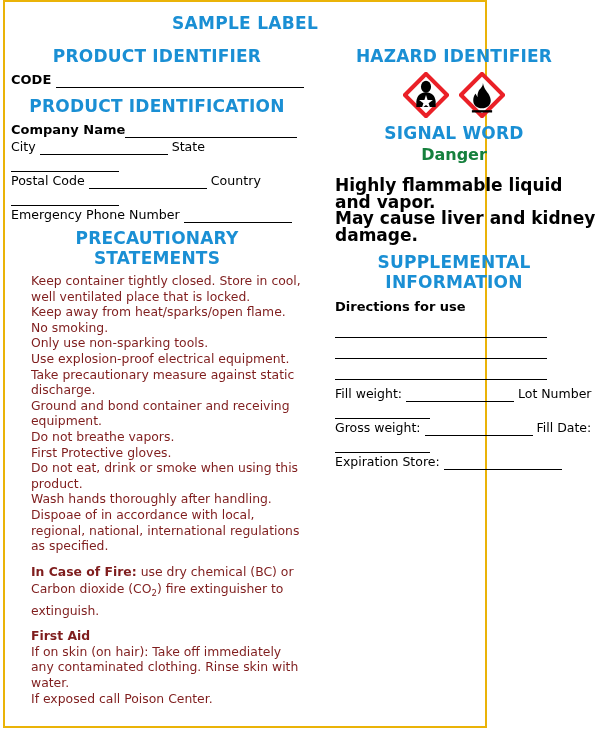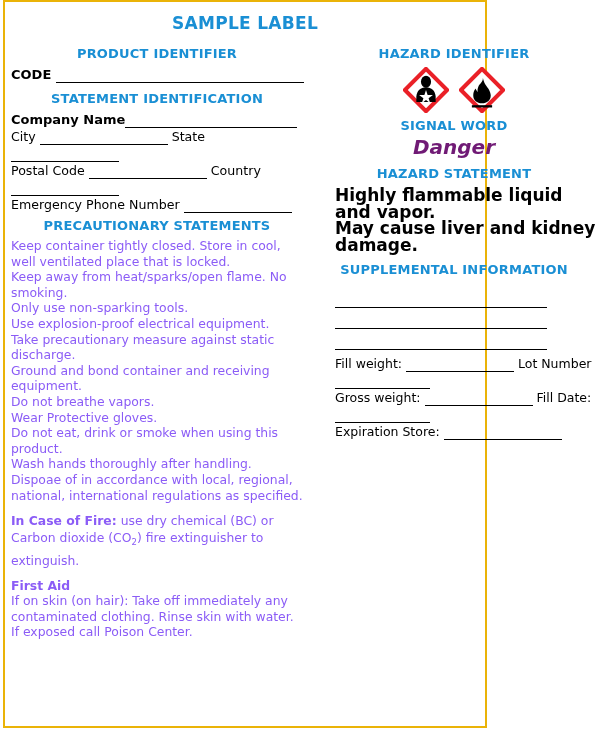--- a/index.html
+++ b/index.html
@@ -13,21 +13,21 @@
     position:absolute;
     left:3px;top:0;
     width:484px;height:728px;
     border:2px solid #eab308;
     background:#ffffff;
     box-sizing:border-box;
   }
   .sec-head{
     color:#1a8fd4;
     font-weight:bold;
-    font-size:13px;
+    font-size:17px;
     letter-spacing:.2px;
     text-align:center;
   }
   #sheet-title{
     color:#1a8fd4;
     font-weight:bold;
     font-size:17px;
     text-align:center;
     margin-top:11px;
     letter-spacing:.3px;
@@ -53,42 +53,42 @@
   .rule.w250{width:248px;}
   .rule.w175{width:172px;}
   .rule.w130{width:128px;}
   .rule.w120{width:118px;}
   .rule.w110{width:108px;}
   .rule.w95{width:95px;}
 
   .body-text{
     font-size:12.4px;
     line-height:15.6px;
-    color:#8b5cf6;
+    color:#7f1d1d;
+    margin-left:20px;
   }
   .body-text p{margin:0;}
   .bold{font-weight:bold;}
   .gap{height:9px;}
 
   
   #pictogram-row{
     display:flex;
     justify-content:center;
     gap:10px;
     margin-top:6px;
   }
   .pictogram{width:46px;height:46px;display:block;}
 
   #signal-word{
     text-align:center;
     font-weight:bold;
-    font-size:20px;
-    color:#701a75;
+    font-size:16px;
+    color:#15803d;
     margin-top:2px;
-    font-style:italic;
   }
   .haz-line{
     font-weight:bold;
     font-size:17px;
     line-height:16.5px;
     color:#000;
     padding-left:24px;
   }
   .supp-label{
     font-weight:bold;
@@ -125,21 +125,21 @@
 
       <div style="height:5px"></div>
 
       <div class="field">
         <span class="lbl b">CODE </span><span class="rule w250"></span>
       </div>
 
 
       <div style="height:8px"></div>
 
-      <div class="sec-head">STATEMENT IDENTIFICATION</div>
+      <div class="sec-head">PRODUCT IDENTIFICATION</div>
 
       <div style="height:5px"></div>
 
       <div class="field">
         <span class="lbl b">Company Name</span><span class="rule w175"></span>
       </div>
 
 
       <div class="field">
         <span class="lbl">City </span><span class="rule w130"></span><span class="lbl"> State</span>
@@ -166,21 +166,21 @@
       <div style="height:5px"></div>
 
       <div class="body-text">
         <p>Keep container tightly closed. Store in cool, well ventilated place that is locked.</p>
         <p>Keep away from heat/sparks/open flame. No smoking.</p>
         <p>Only use non-sparking tools.</p>
         <p>Use explosion-proof electrical equipment.</p>
         <p>Take precautionary measure against static discharge.</p>
         <p>Ground and bond container and receiving equipment.</p>
         <p>Do not breathe vapors.</p>
-        <p>Wear Protective gloves.</p>
+        <p>First Protective gloves.</p>
         <p>Do not eat, drink or smoke when using this product.</p>
         <p>Wash hands thoroughly after handling.</p>
         <p>Dispoae of in accordance with local, regional, national, international regulations as specified.</p>
       </div>
 
       <div class="gap"></div>
 
       <div class="body-text" style="line-height:17px">
         <span class="bold">In Case of Fire:</span><span> use dry chemical (BC) or Carbon dioxide (CO</span><sub>2</sub><span>) fire extinguisher to extinguish.</span>
       </div>
@@ -223,33 +223,33 @@
       </div>
 
       <div style="height:5px"></div>
 
       <div class="sec-head">SIGNAL WORD</div>
 
       <div id="signal-word">Danger</div>
 
       <div style="height:7px"></div>
 
-      <div class="sec-head">HAZARD STATEMENT</div>
 
       <div style="height:6px"></div>
 
       <div class="haz-line">Highly flammable liquid and vapor.</div>
       <div class="haz-line">May cause liver and kidney damage.</div>
 
       <div style="height:9px"></div>
 
       <div class="sec-head">SUPPLEMENTAL INFORMATION</div>
 
       <div style="height:7px"></div>
 
+      <div class="supp-label">Directions for use</div>
 
       <div style="height:7px"></div>
 
       <div class="blank-line"></div>
       <div style="height:4px"></div>
       <div class="blank-line"></div>
       <div style="height:4px"></div>
       <div class="blank-line"></div>
 
       <div style="height:5px"></div>

